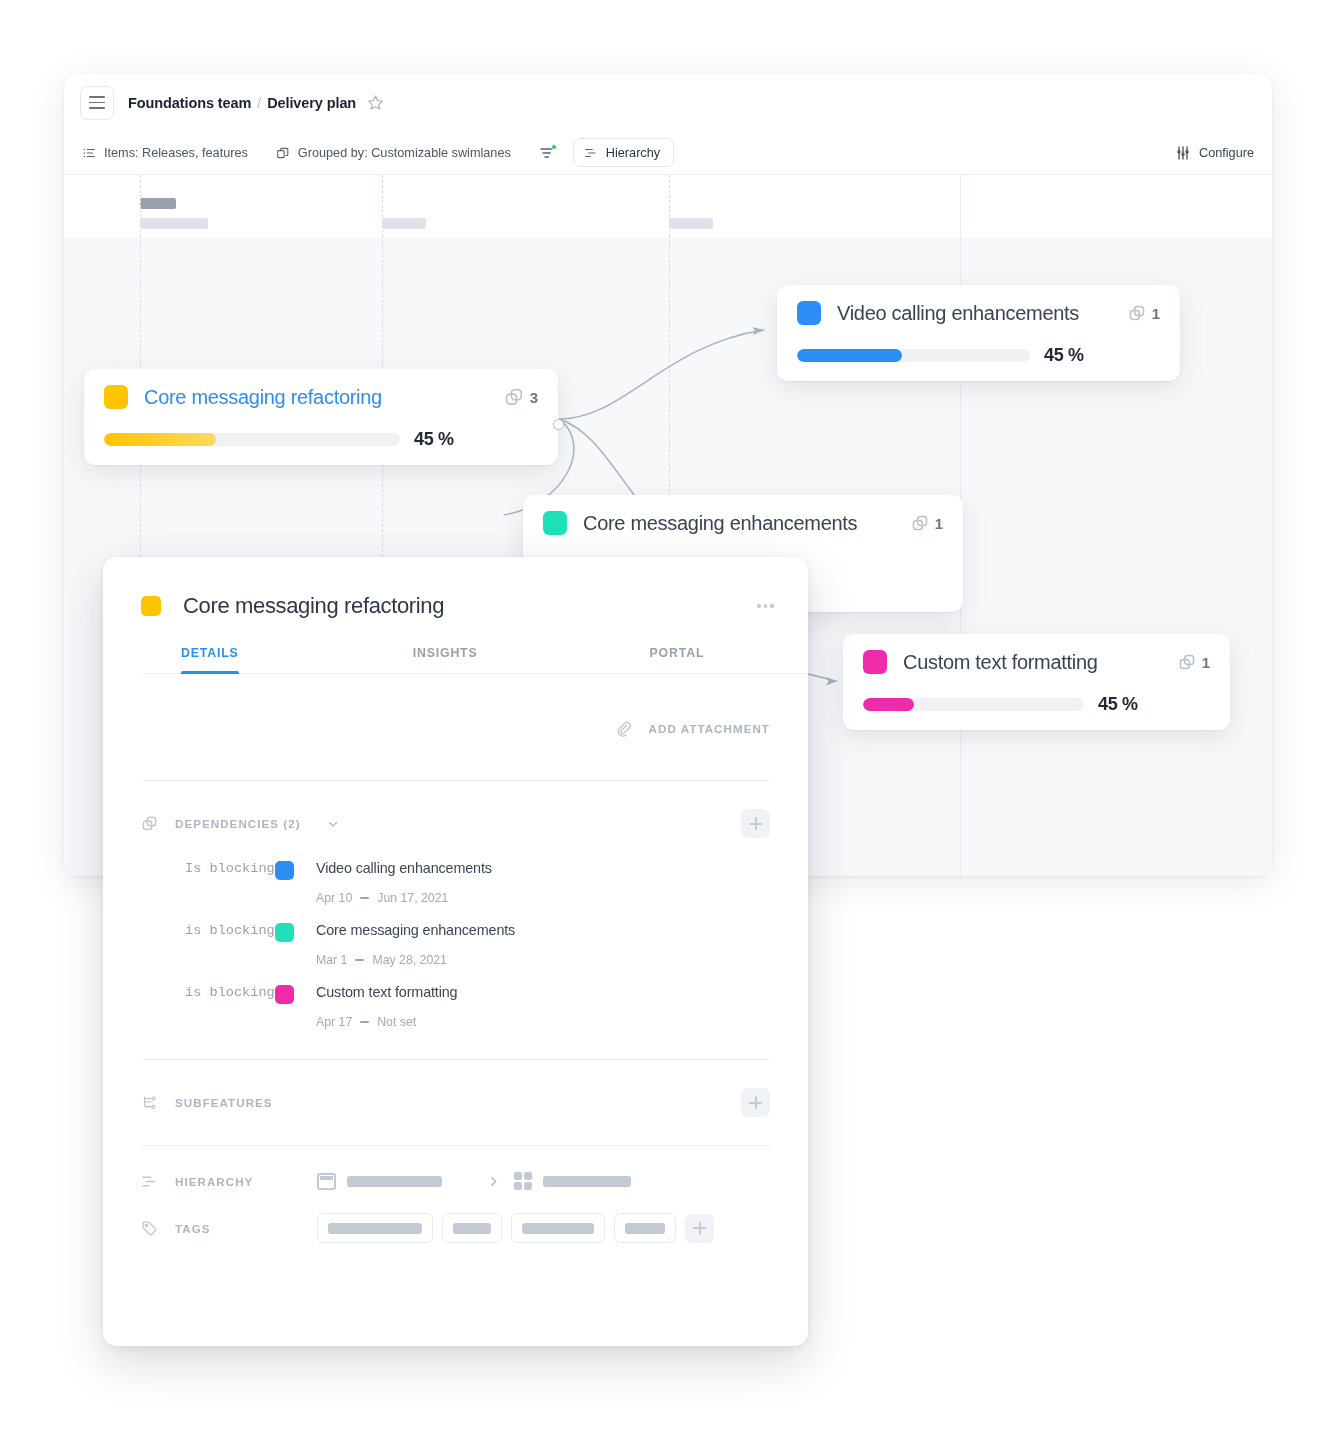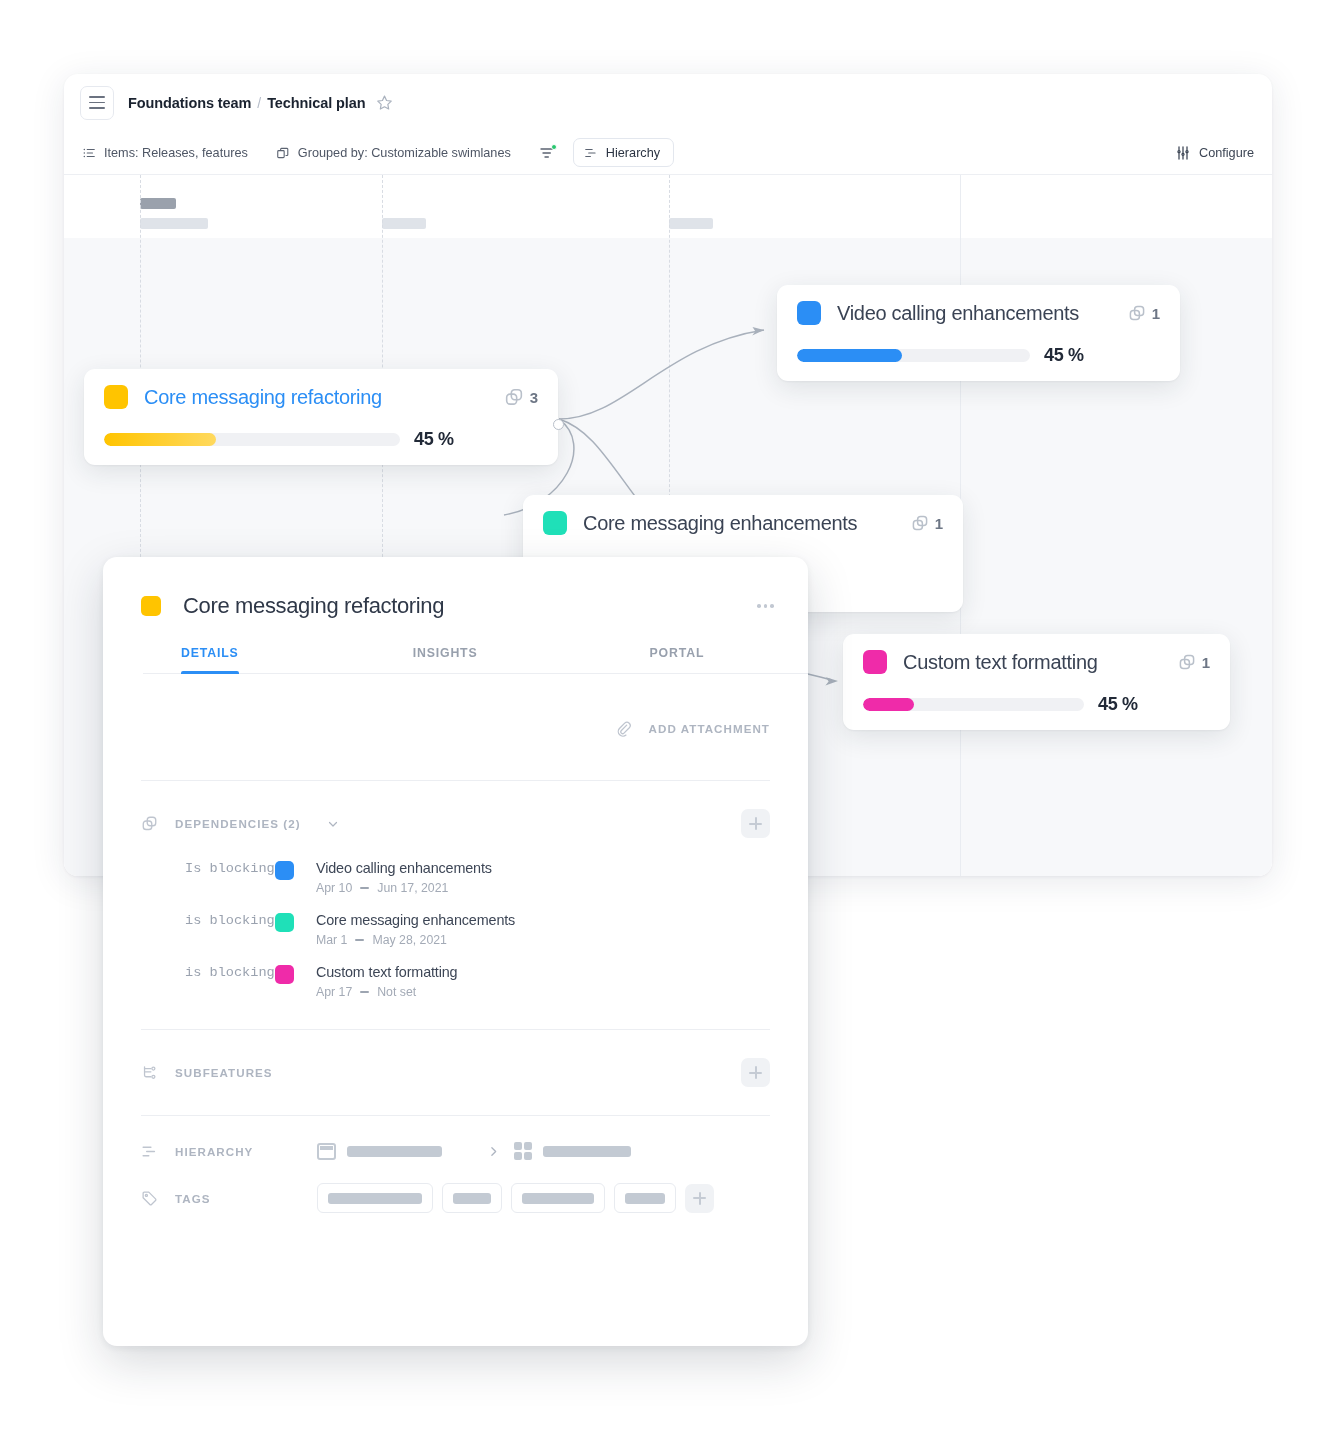--- a/index.html
+++ b/index.html
@@ -178,21 +178,21 @@
   .dep-list { margin-top: 22px; }
   .dep-row { display: flex; align-items: flex-start; margin-bottom: 17px; }
   .dep-rel { width: 134px; flex: none; display: flex; align-items: center; gap: 9px;
              padding-left: 44px; padding-top: 1px; cursor: pointer; font-family: Liberation Mono, monospace; }
   .dep-rel span { font-size: 13.6px; color: #9aa2af; white-space: nowrap; }
   .caret { width: 0; height: 0; border-left: 4.3px solid transparent;
            border-right: 4.3px solid transparent; border-top: 4.8px solid #b4bbc6; }
   .dep-sw { width: 19px; height: 19px; border-radius: 5px; flex: none; margin-top: 1px; }
   .dep-txt { margin-left: 22px; }
   .dep-name { font-size: 14.4px; color: #3d4656; letter-spacing: -.15px; }
-  .dep-dates { margin-top: 5px; font-size: 12.3px; color: #a3aab6; display:flex; align-items:center; gap:8px; }
+  .dep-dates { margin-top: 15px; font-size: 12.3px; color: #a3aab6; display:flex; align-items:center; gap:8px; }
   .dep-dash { display:inline-block; width:9px; height:1.8px; background:#9da5b1; border-radius:1px; }
 
   .hr-deps { margin-top: 30px; }
   .hr-subf { margin-top: 28px; }
 
   .meta-row { display: flex; align-items: center; padding-top: 26px; }
   .meta-label { width: 176px; flex: none; display: flex; align-items: center; gap: 17px; }
   .ph-bar { height: 11px; border-radius: 3px; background: #c3cad3; }
   .mini-card {
     width: 19px; height: 17px; border: 2px solid #c3cad3; border-radius: 3px;
@@ -220,21 +220,21 @@
 
     <div class="topbar">
       <div class="hamburger">
         <i></i>
           <i></i>
           <i></i>
       </div>
       <div class="crumbs">
         <span class="crumb-team">Foundations team</span>
         <span class="crumb-sep">/</span>
-        <span class="crumb-plan">Technical plan</span>
+        <span class="crumb-plan">Delivery plan</span>
         <span class="star">
           <svg width="17" height="17" viewBox="0 0 24 24" fill="none" stroke="#aab2be" stroke-width="1.7" stroke-linejoin="round">
             <polygon points="12,3 14.9,9.2 21.5,10 16.7,14.6 17.9,21.2 12,18 6.1,21.2 7.3,14.6 2.5,10 9.1,9.2"></polygon>
           </svg>
         </span>
       </div>
 
     </div>
 
     <div class="filterbar">

